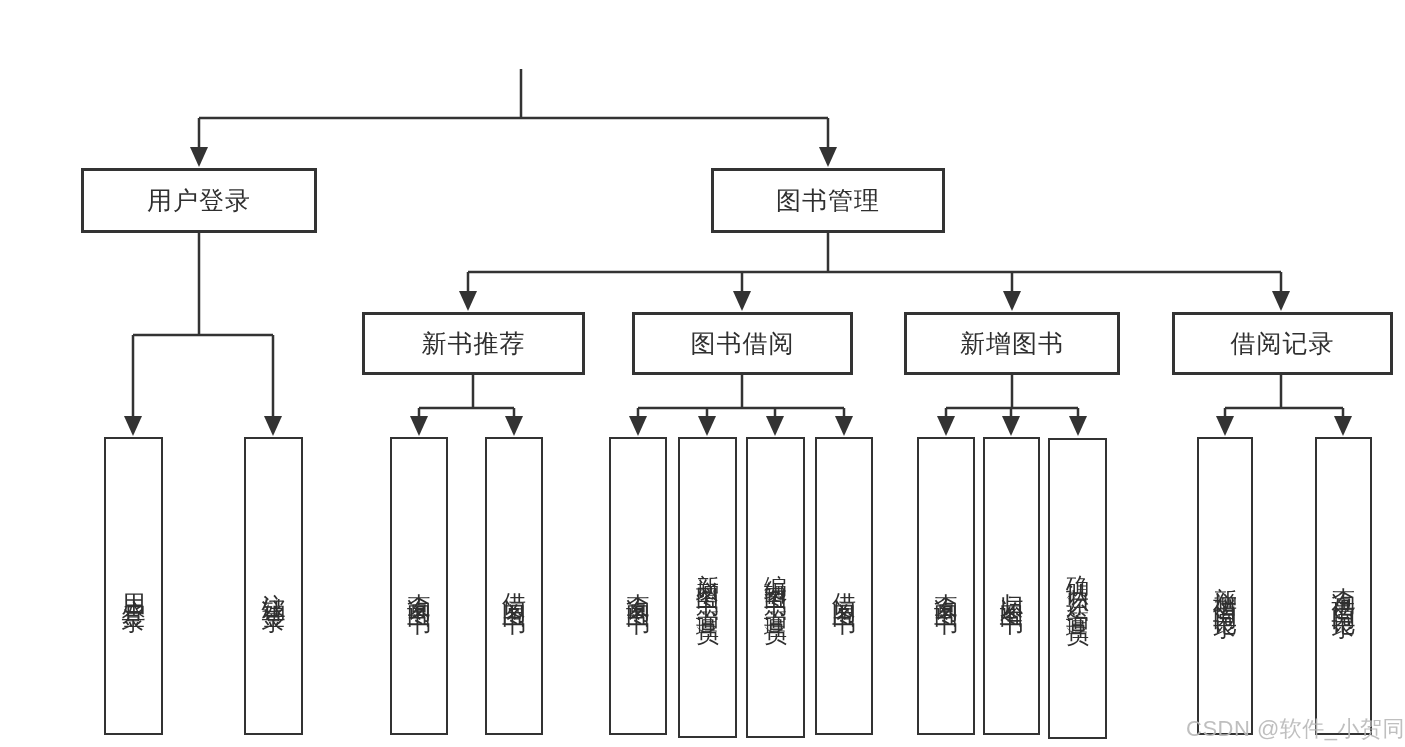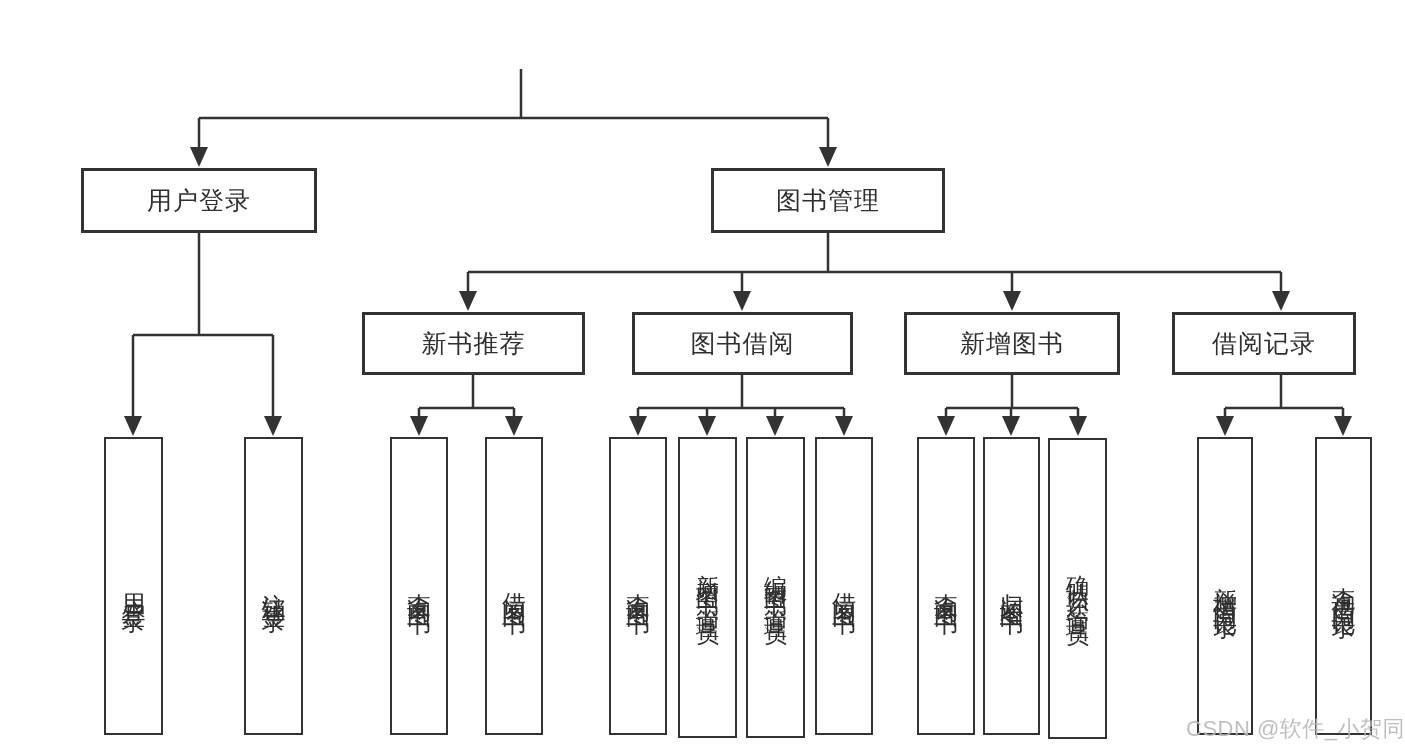--- a/index.html
+++ b/index.html
@@ -26,21 +26,21 @@
     font-size:22px; color:rgba(186,186,186,0.92); letter-spacing:0.5px;
     white-space:nowrap;
   }
   
   .n0  { left:21px;   top:13px;  width:1001px; height:56px; }
   .n1  { left:81px;   top:168px; width:236px;  height:65px; }
   .n2  { left:711px;  top:168px; width:234px;  height:65px; }
   .n3  { left:362px;  top:312px; width:223px;  height:63px; }
   .n4  { left:632px;  top:312px; width:221px;  height:63px; }
   .n5  { left:904px;  top:312px; width:216px;  height:63px; }
-  .n6  { left:1172px; top:312px; width:184px;  height:63px; }
+  .n6  { left:1172px; top:312px; width:221px;  height:63px; }
   .n7  { left:104px;  top:437px; width:59px;   height:298px; }
   .n8  { left:244px;  top:437px; width:59px;   height:298px; }
   .n9  { left:390px;  top:437px; width:58px;   height:298px; }
   .n10 { left:485px;  top:437px; width:58px;   height:298px; }
   .n11 { left:609px;  top:437px; width:58px;   height:298px; }
   .n12 { left:678px;  top:437px; width:59px;   height:301px; }
   .n13 { left:746px;  top:437px; width:59px;   height:301px; }
   .n14 { left:815px;  top:437px; width:58px;   height:298px; }
   .n15 { left:917px;  top:437px; width:58px;   height:298px; }
   .n16 { left:983px;  top:437px; width:57px;   height:298px; }

